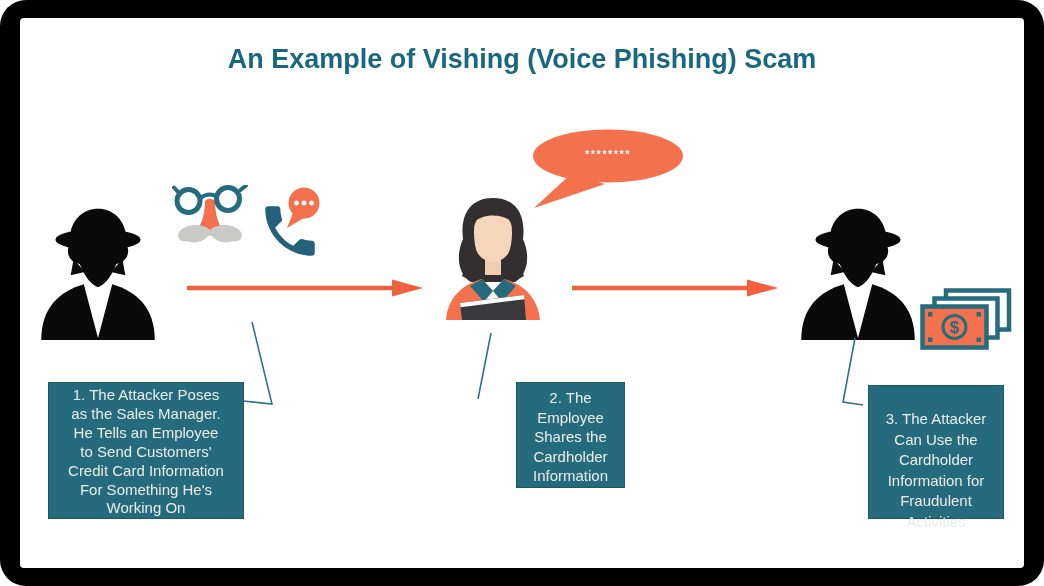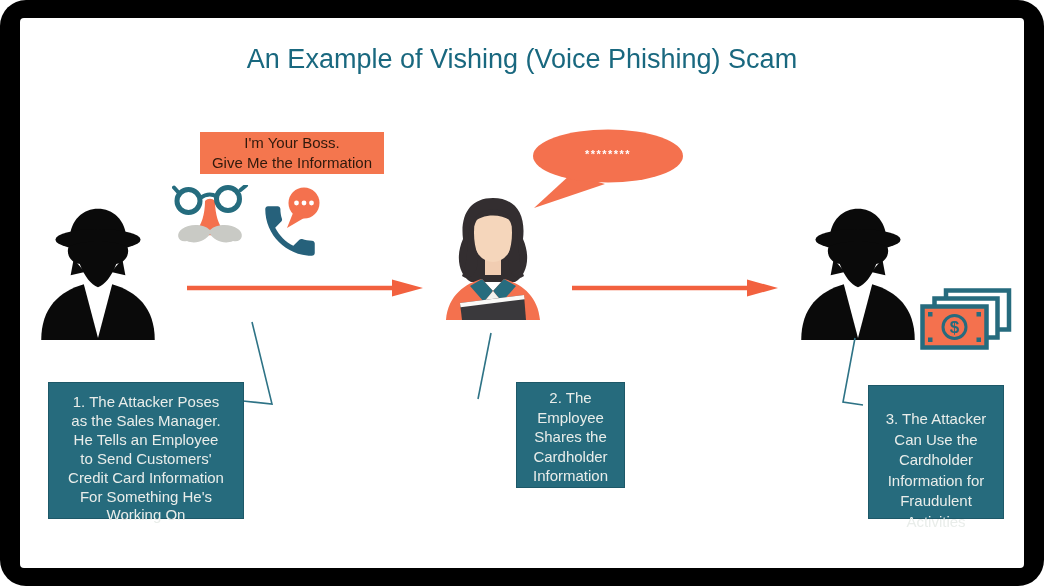--- a/index.html
+++ b/index.html
@@ -1,43 +1,41 @@
 <!DOCTYPE html>
 <html><head>
 <meta charset="utf-8">
 <style>
   * { margin:0; padding:0; box-sizing:border-box; }
   html,body { width:1044px; height:586px; background:#ffffff; font-family:"Liberation Sans", sans-serif; }
   .frame { position:absolute; left:0; top:0; width:1044px; height:586px; background:#000000; border-radius:26px; }
   .canvas { position:absolute; left:20px; top:18px; width:1004px; height:550px; background:#ffffff; border-radius:4px; overflow:hidden; }
   .title { position:absolute; left:0; top:26px; width:100%; text-align:center;
-           font-size:27px; font-weight:normal; color:#19687F; letter-spacing:0px; }
+           font-size:27px; font-weight:bold; color:#19687F; letter-spacing:0px; }
   .boss-label { position:absolute; left:180px; top:114px; width:184px; height:42px;
                 background:#F4764E; color:#30190C; font-size:15px; line-height:20px;
                 text-align:center; white-space:pre-line; padding-top:1px; }
   .abs { position:absolute; }
   .step-box { position:absolute; background:#266B7D; border:1px solid #1D5868; color:#E9EDEA;
               text-align:center; white-space:pre-line; }
-  .step-1 { left:28px; top:364px; width:196px; height:137px; font-size:15px; line-height:18.9px; padding-top:10px; }
+  .step-1 { left:28px; top:364px; width:196px; height:137px; font-size:15px; line-height:18.9px; padding-top:3px; }
   .step-2 { left:496px; top:364px; width:109px; height:106px; font-size:15px; line-height:19.5px; padding-top:5px; }
   .step-3 { left:848px; top:367px; width:136px; height:134px; font-size:15px; line-height:20.5px; padding-top:23px; }
   .bubble-text { position:absolute; left:13px; top:22px; width:140px; text-align:center;
                  color:#ffffff; font-size:11px; font-weight:bold; letter-spacing:1.5px; }
   svg { display:block; }
 </style>
 </head>
 <body>
 
 <div class="frame">
   <div class="canvas">
 
     <div class="title">An Example of Vishing (Voice Phishing) Scam</div>
 
-    <div class="boss-label">I'm Your Boss.
-Give Me the Information</div>
 
     <svg class="abs" style="left:18px; top:172px;" width="120" height="150" viewBox="0 0 116 148">
       <path d="M30,50 C30,8 86,8 86,50 Z" fill="#0A0A0A"></path>
       <ellipse cx="58" cy="49" rx="42" ry="10.5" fill="#0A0A0A"></ellipse>
       <path d="M29,56 C42,49 74,49 87,56 C90,64 84,72 76,73 C71,86 65,93 58,96 C51,93 45,86 40,73 C32,72 26,64 29,56 Z" fill="#0A0A0A"></path>
       <path d="M34,68 L45,81 L31,84 Z" fill="#0A0A0A"></path>
       <path d="M82,68 L71,81 L85,84 Z" fill="#0A0A0A"></path>
       <path d="M2,148 C2,116 20,100 44,93 L58,146 L58,148 Z" fill="#0A0A0A"></path>
       <path d="M114,148 C114,116 96,100 72,93 L58,146 L58,148 Z" fill="#0A0A0A"></path>
     </svg>

